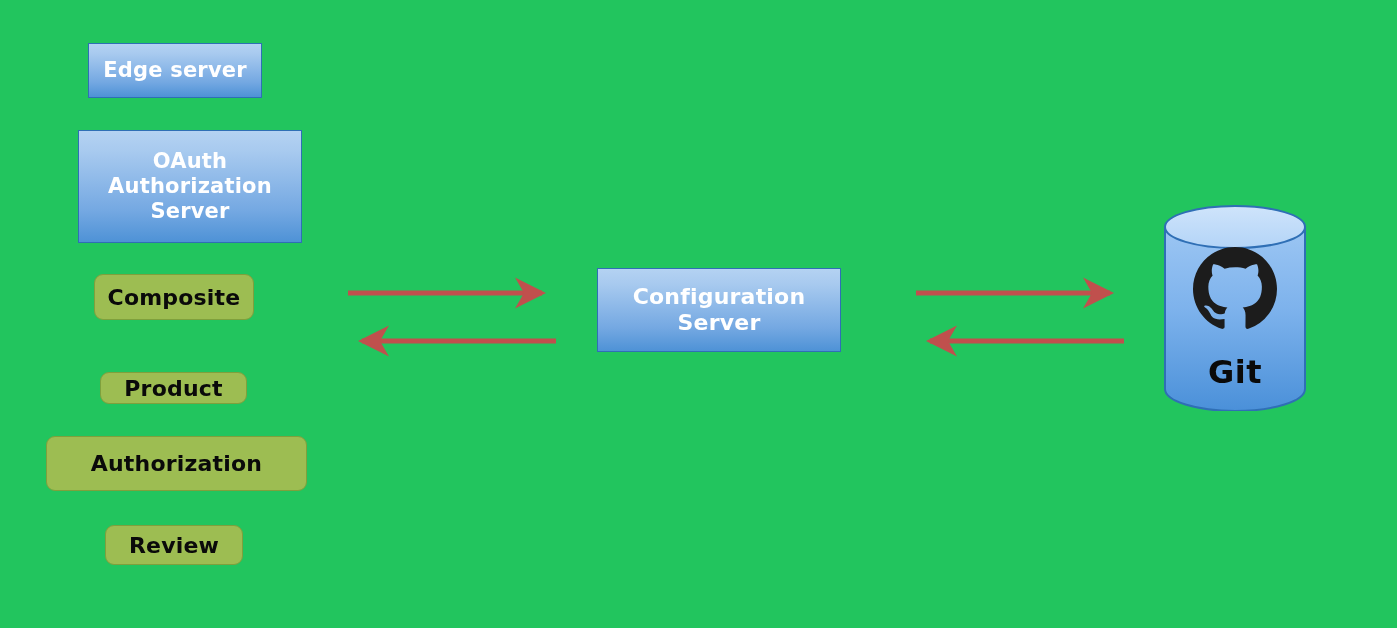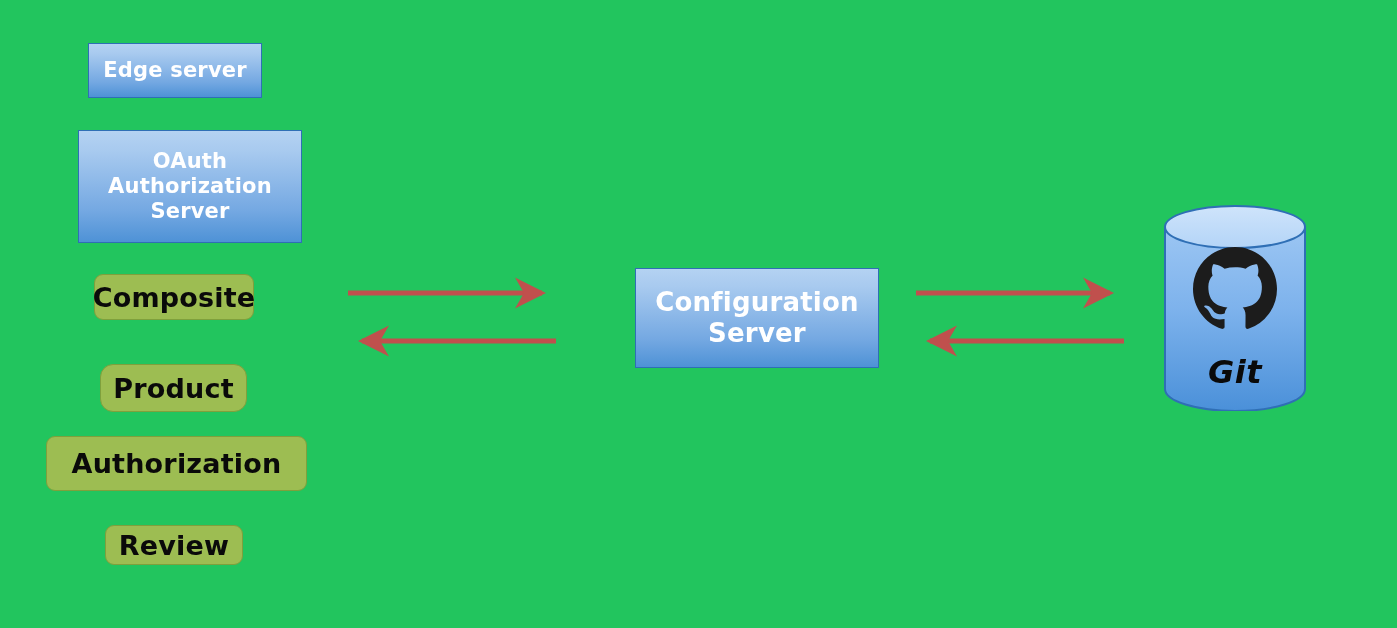--- a/index.html
+++ b/index.html
@@ -35,62 +35,61 @@
 
   #box-edge-server {
     left: 88px; top: 43px; width: 174px; height: 55px;
     font-size: 21px;
   }
   #box-oauth-server {
     left: 78px; top: 130px; width: 224px; height: 113px;
     font-size: 21px;
   }
   #box-config-server {
-    left: 635px; top: 268px; width: 244px; height: 100px;
-    font-size: 26px;
+    left: 597px; top: 268px; width: 244px; height: 84px;
+    font-size: 22px;
   }
 
   
   .green-box {
     position: absolute;
     box-sizing: border-box;
     background: #9dbd52;
     border: 1px solid #7fa03c;
     border-radius: 9px;
     color: #0a0a0a;
     font-weight: bold;
     display: flex;
     align-items: center;
     justify-content: center;
     text-align: center;
-    font-size: 27px;
+    font-size: 22px;
     letter-spacing: 0.2px;
   }
   #box-composite      { left: 94px;  top: 274px; width: 160px; height: 46px; }
-  #box-product        { left: 100px; top: 364px; width: 147px; height: 48px; border-radius: 13px; }
+  #box-product        { left: 100px; top: 372px; width: 147px; height: 32px; }
   #box-recommendation { left: 46px;  top: 436px; width: 261px; height: 55px; }
   #box-review         { left: 105px; top: 525px; width: 138px; height: 40px; }
 
   
   #git-cylinder {
     position: absolute;
     left: 1163px; top: 205px; width: 144px; height: 206px;
   }
   #git-cylinder svg { display: block; }
   .git-label {
     position: absolute;
     left: 0; right: 0;
     top: 148px;
     text-align: center;
     font-size: 32px;
     font-weight: bold;
     color: #0a0a0a;
     letter-spacing: 0.5px;
     pointer-events: none;
-    font-style: italic;
   }
   #octocat-icon {
     position: absolute;
     left: 30px;
     top: 42px;
     width: 84px;
     height: 84px;
   }
 
   

